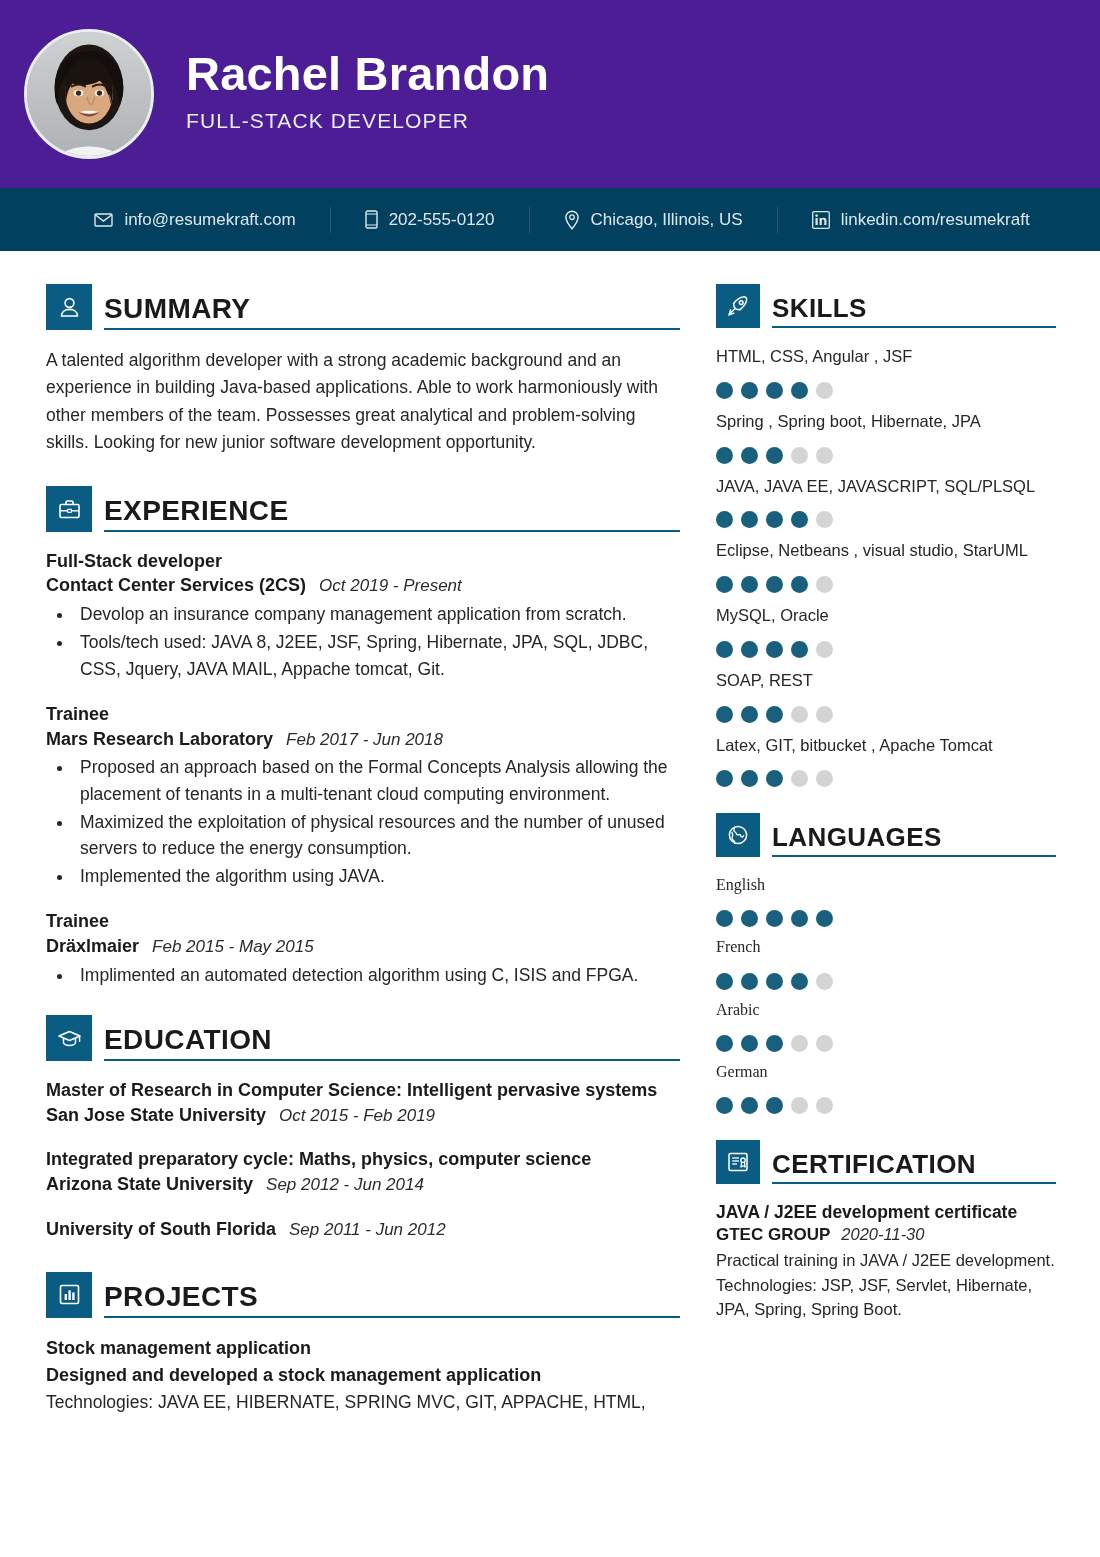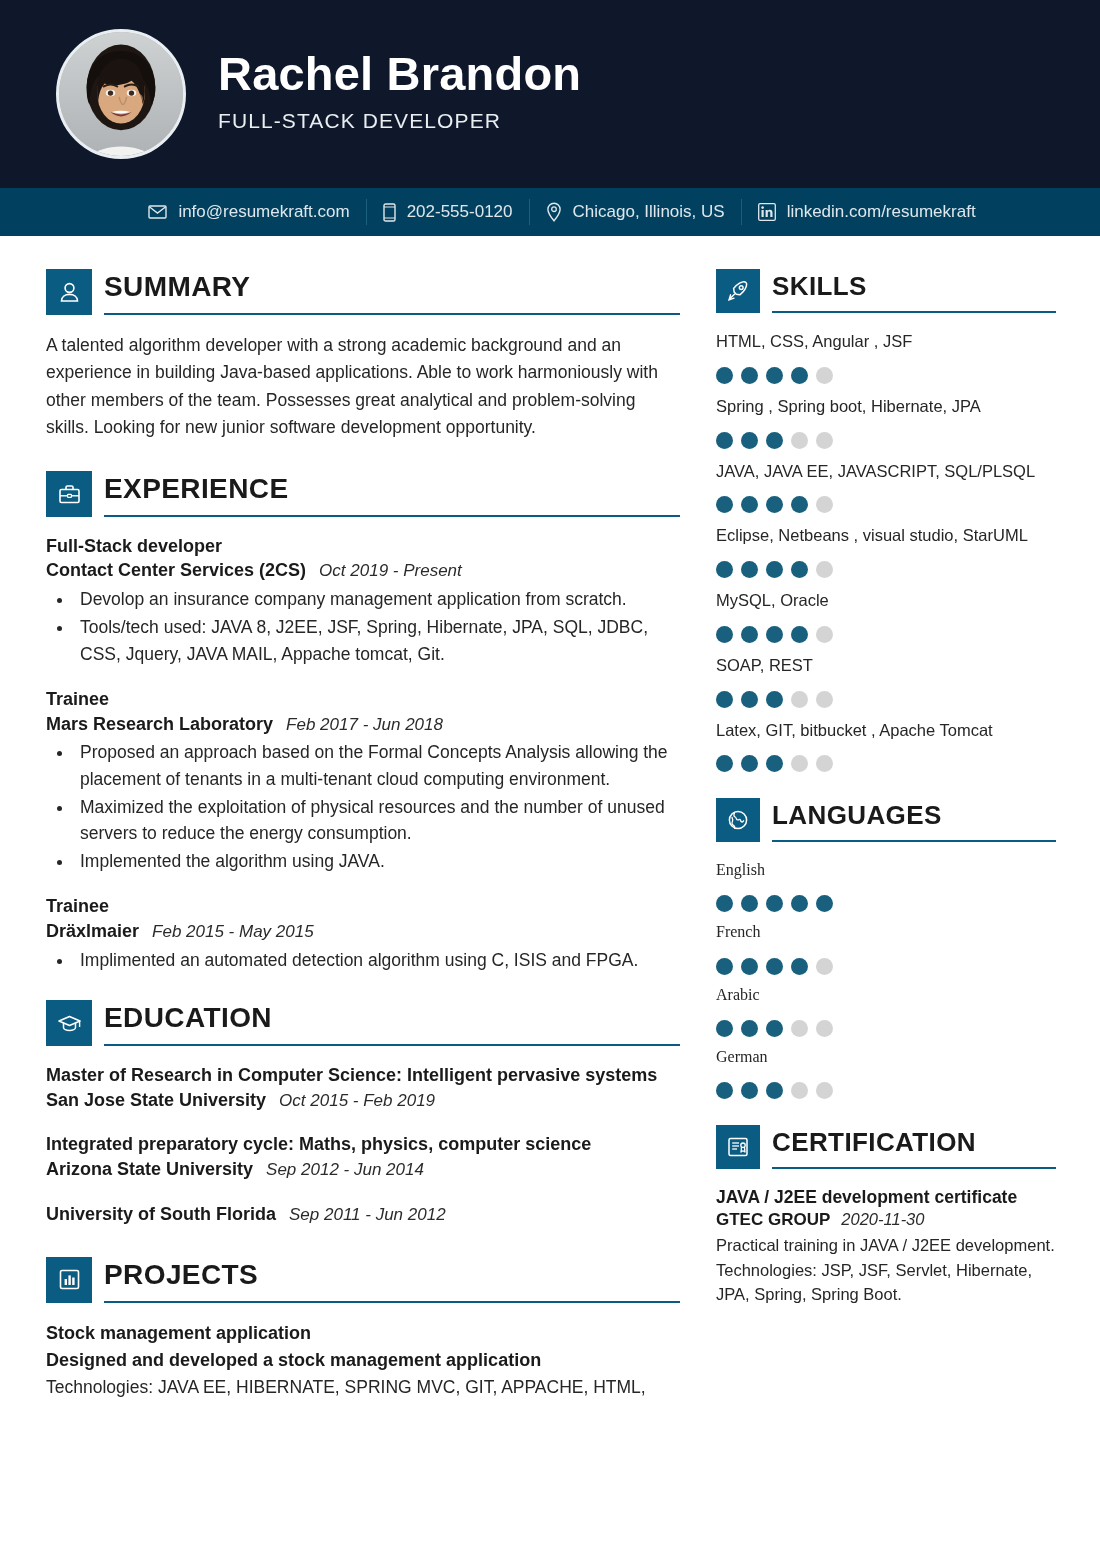--- a/index.html
+++ b/index.html
@@ -8,25 +8,25 @@
     width: 1100px;
     height: 1557px;
     background: #ffffff;
     font-family: "Liberation Sans", sans-serif;
     color: #2b2b2b;
     overflow: hidden;
   }
 
   
   .header {
-    background: #0f172a;
+    background: #4c1d95;
     height: 188px;
     display: flex;
     align-items: center;
-    padding-left: 56px;
+    padding-left: 24px;
   }
   .avatar {
     width: 130px;
     height: 130px;
     border-radius: 50%;
     border: 3px solid #e8eef1;
     flex: 0 0 auto;
     overflow: hidden;
     position: relative;
     background: #b9bcbd;
@@ -44,25 +44,25 @@
   .role {
     font-size: 21px;
     color: #e9eef1;
     letter-spacing: 1.1px;
     margin-top: 9px;
   }
 
   
   .contact-bar {
     background: #01415F;
-    height: 48px;
+    height: 63px;
     display: flex;
     align-items: center;
     justify-content: center;
-    gap: 16px;
+    gap: 34px;
     color: #dfe7ec;
     font-size: 17px;
     padding-left: 24px;
   }
   .contact-item { display: flex; align-items: center; gap: 11px; }
   .contact-item svg { flex: 0 0 auto; display: block; }
   .contact-sep { width: 1px; height: 26px; background: #1b5e7d; }
 
   
   .columns {
@@ -85,21 +85,21 @@
     background: #0B5C83;
     flex: 0 0 auto;
     display: flex;
     align-items: center;
     justify-content: center;
   }
   .sec-tile svg { display: block; }
   .sec-title-wrap {
     flex: 1 1 auto;
     border-bottom: 2.5px solid #0B5C83;
-    padding-bottom: 12px;
+    padding-bottom: 5px;
     margin-left: 12px;
   }
   .sec-title {
     font-size: 28px;
     font-weight: bold;
     color: #1a1a1a;
     letter-spacing: 0.4px;
     line-height: 1;
   }
   .col-right .sec-title { font-size: 26px; }

